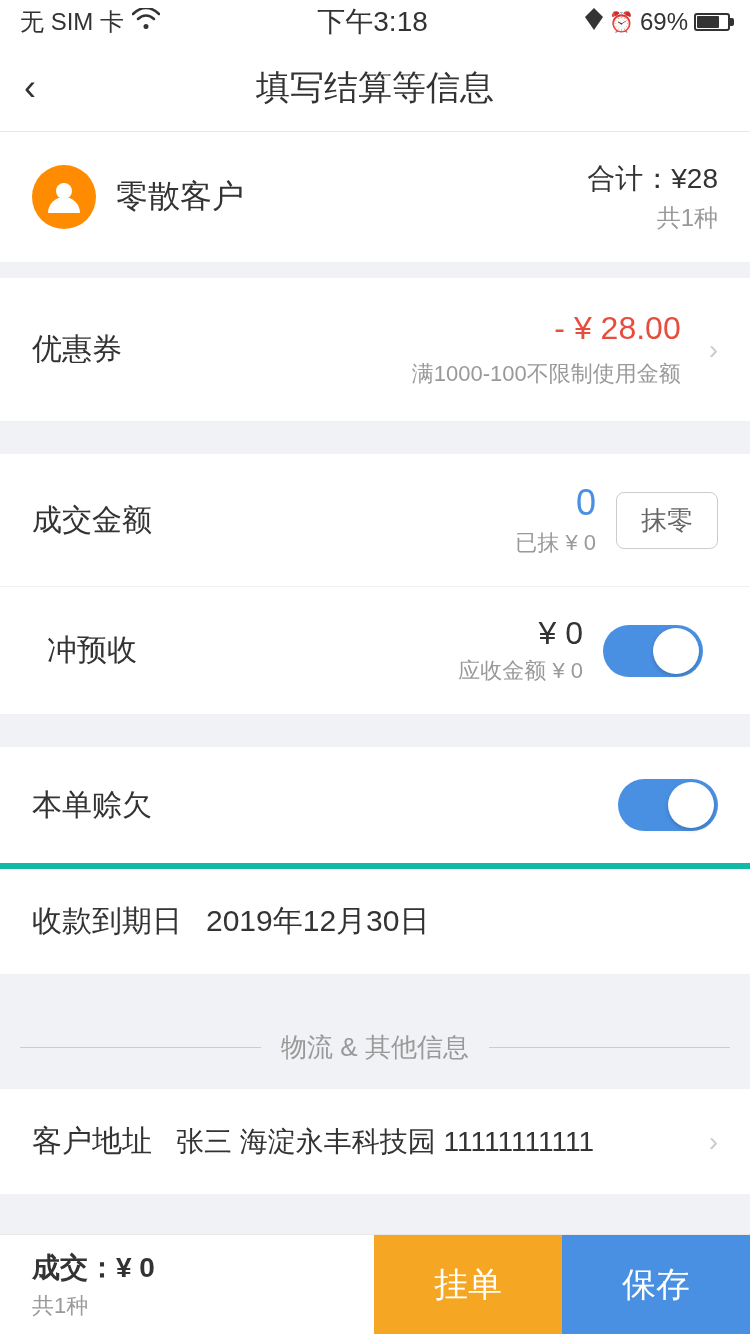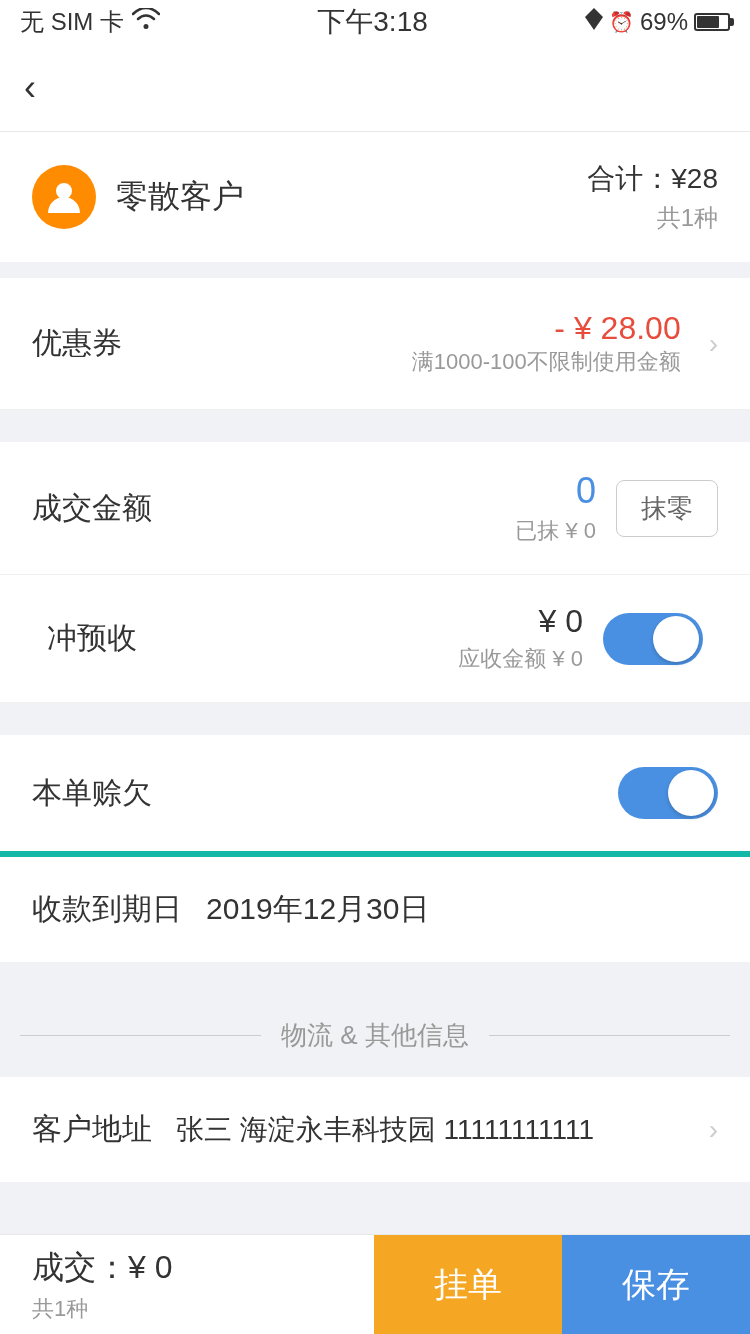--- a/index.html
+++ b/index.html
@@ -118,21 +118,21 @@
       align-items: center;
       justify-content: space-between;
       padding: 32px 32px;
       background: #fff;
       border-bottom: 1px solid #f0f0f0;
     }
     .row-label { font-size: 30px; color: #333; }
     .row-right { display: flex; align-items: center; gap: 28px; }
     .coupon-info { text-align: right; }
     .coupon-discount { font-size: 32px; color: #e74c3c; font-weight: 500; }
-    .coupon-desc { font-size: 22px; color: #999; margin-top: 0; }
+    .coupon-desc { font-size: 22px; color: #999; margin-top: 12px; }
 
     .chevron-icon { font-size: 28px; color: #ccc; }
 
     
     .divider {
       height: 16px;
       background: #f0f2f5;
     }
     .amount-row {
       display: flex;
@@ -252,21 +252,21 @@
       background: #fff;
       display: flex;
       align-items: center;
       border-top: 1px solid #e8e8e8;
     }
     .bottom-summary {
       flex: 1;
       padding: 0 32px;
     }
     .bottom-deal { font-size: 26px; color: #333; }
-    .bottom-deal span { font-size: 32px; font-weight: 400; }
+    .bottom-deal span { font-size: 28px; font-weight: 700; }
     .bottom-count { font-size: 22px; color: #999; margin-top: 4px; }
     .btn-hold {
       width: 188px;
       height: 100px;
       background: #f5a623;
       display: flex;
       align-items: center;
       justify-content: center;
       font-size: 34px;
       color: #fff;
@@ -310,20 +310,21 @@
     <span style="font-size:20px;">⏰</span>
     <span>69%</span>
     <div class="battery-icon">
       <div class="battery-fill"></div>
     </div>
   </div>
 </div>
 
 <div class="nav-bar">
   <span class="nav-back">‹</span>
+  <span class="nav-title">填写结算等信息</span>
 </div>
 
 <div class="content">
 
   <div class="card">
     <div class="customer-row">
       <div class="customer-left">
         <div class="avatar">
           <svg width="36" height="36" viewBox="0 0 36 36" fill="none">
             <circle cx="18" cy="12" r="8" fill="#fff"></circle>

